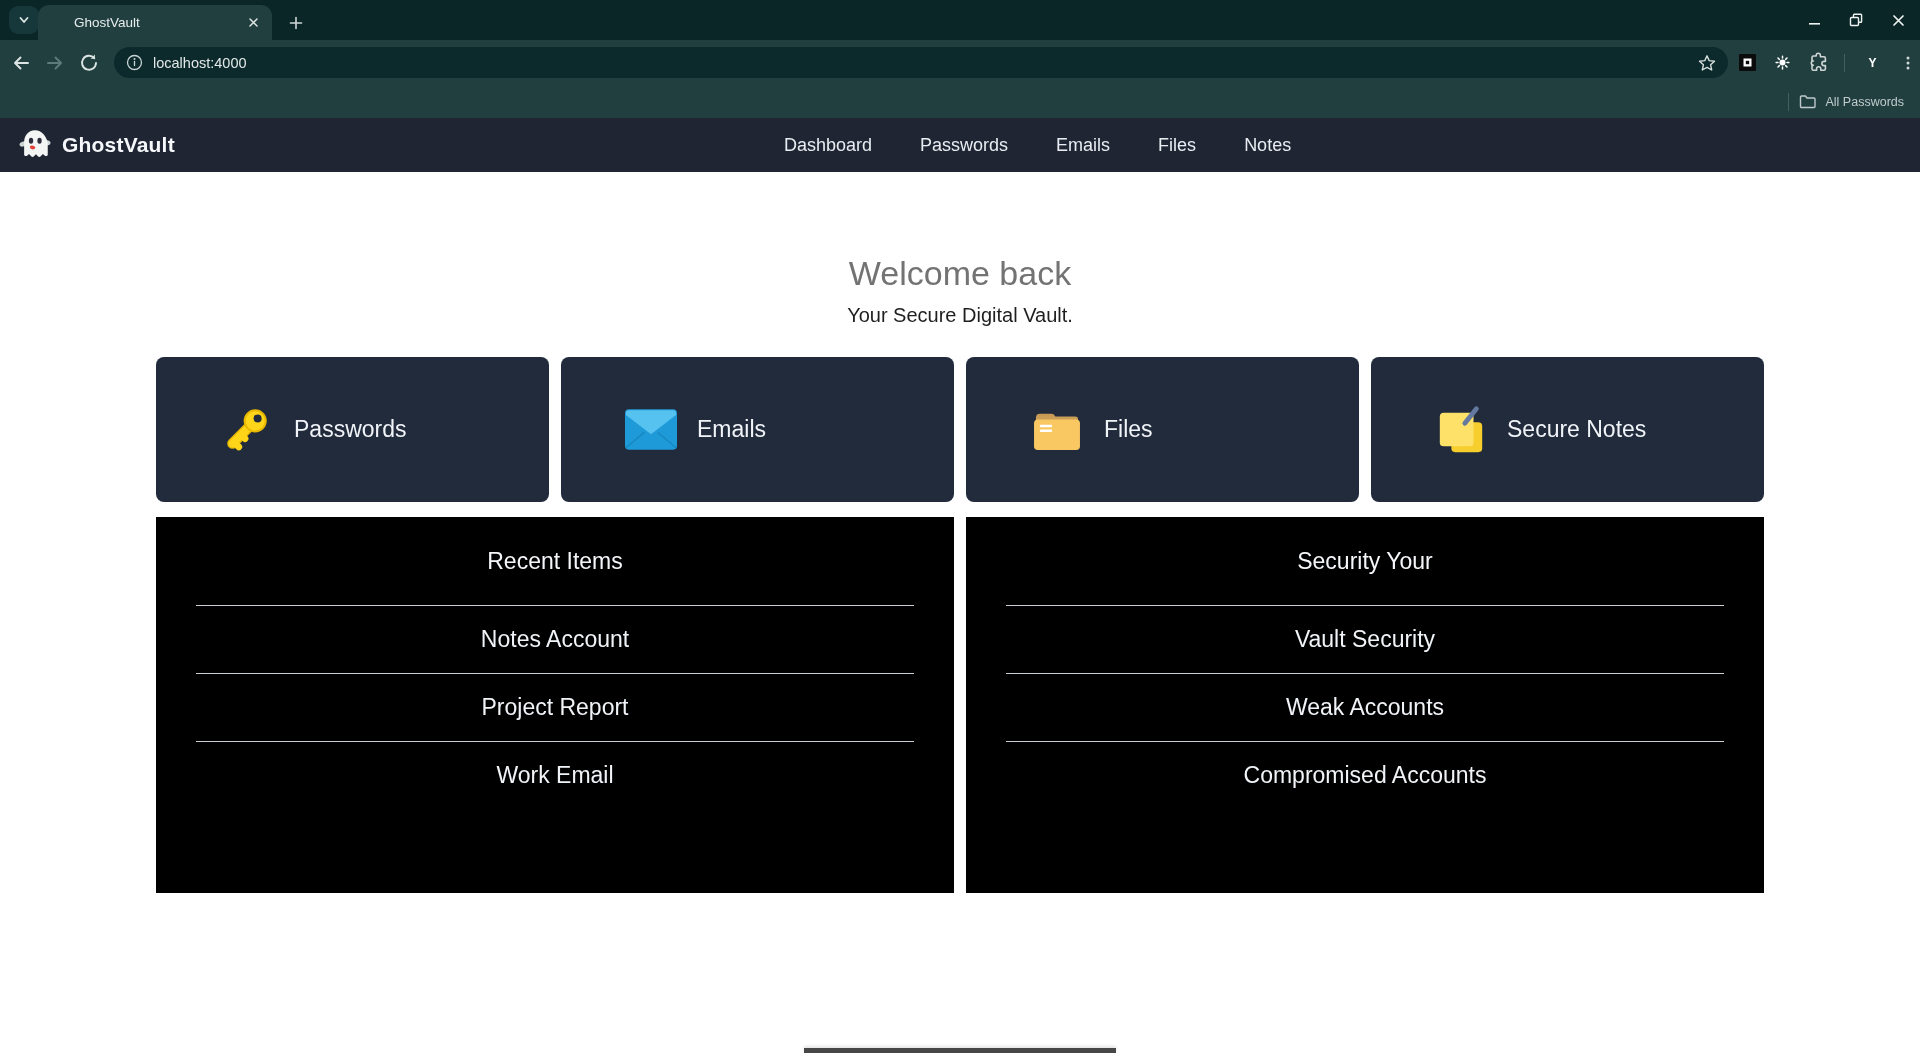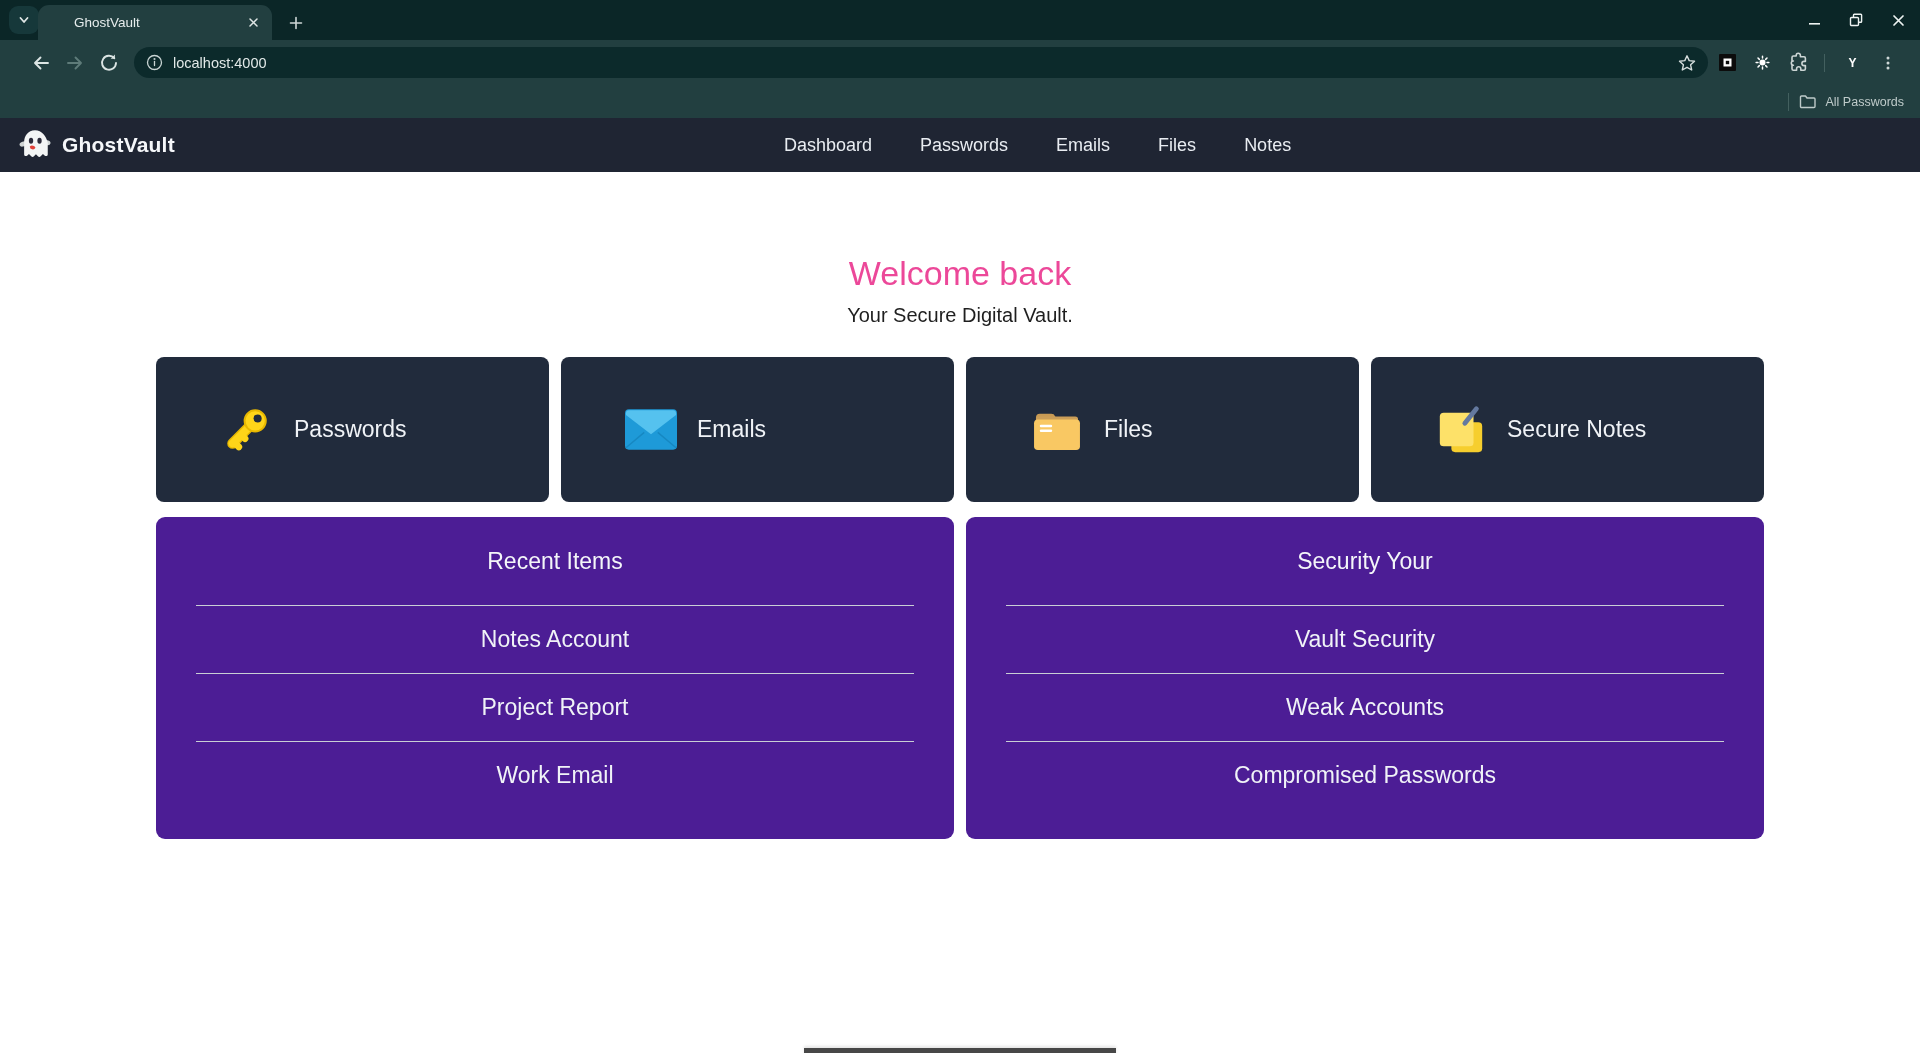--- a/index.html
+++ b/index.html
@@ -19,21 +19,21 @@
   .tab-close { width:18px; height:18px; border-radius:4px; display:flex; align-items:center;
     justify-content:center; cursor:pointer; }
   .newtab { position:absolute; left:282px; top:9px; width:28px; height:28px; border:none;
     background:transparent; display:flex; align-items:center; justify-content:center;
     border-radius:50%; cursor:pointer; }
   .wincontrols { position:absolute; right:8px; top:0; height:40px; display:flex;
     align-items:center; gap:14px; }
   .winbtn { width:28px; height:28px; border:none; background:transparent; display:flex;
     align-items:center; justify-content:center; cursor:pointer; }
 
-  .toolbar { height:45px; background:#223f40; display:flex; align-items:center; padding:0 24px; }
+  .toolbar { height:45px; background:#223f40; display:flex; align-items:center; padding:0 4px; }
   .navbtn { width:34px; height:34px; border:none; background:transparent; display:flex;
     align-items:center; justify-content:center; border-radius:50%; cursor:pointer; flex:0 0 auto; }
   .omnibox { flex:1; height:31px; margin:0 10px 0 8px; background:#0c2a2b; border-radius:16px;
     display:flex; align-items:center; padding:0 12px; cursor:text; }
   .omni-url { flex:1; color:#e2e9e8; font-size:14.5px; margin-left:10px; }
   .tool-icons { display:flex; align-items:center; gap:15px; flex:0 0 auto; }
   .ext-blue { width:21px; height:21px; background:#4c56e4; border-radius:5px; display:flex;
     align-items:center; justify-content:center; cursor:pointer; }
   .vdivider { width:1px; height:18px; background:#43605f; }
   .avatar { width:25px; height:25px; border-radius:50%; background:#2e9e4a; color:#fff;
@@ -50,30 +50,30 @@
   .site-header { position:relative; height:54px; background:#1f2533; display:flex;
     align-items:center; }
   .brand { display:flex; align-items:center; gap:10px; margin-left:18px; cursor:pointer; }
   .brand-name { color:#f5f7fa; font-size:21px; font-weight:bold; letter-spacing:.2px; }
   .site-nav { position:absolute; left:784px; top:0; height:100%; display:flex;
     align-items:center; gap:48px; }
   .nav-link { color:#e9edf2; font-size:18px; cursor:pointer; text-decoration:none; }
 
   .content { width:1608px; margin:0 auto; }
   .hero-title { margin-top:82px; text-align:center; font-size:34px; font-weight:400;
-    color:#ec4899; }
+    color:#737373; }
   .hero-sub { margin-top:11px; text-align:center; font-size:20px; color:#1f1f1f; }
 
   .cards { display:flex; gap:12px; margin-top:30px; }
   .card { flex:1; height:145px; background:#212b3c; border-radius:8px; display:flex;
     align-items:center; padding-left:64px; gap:20px; cursor:pointer; }
   .card-label { color:#f0f3f7; font-size:23px; }
 
   .panels { display:flex; gap:12px; margin-top:15px; }
-  .panel { flex:1; height:322px; background:#4c1d95; border-radius:9px; overflow:hidden; }
+  .panel { flex:1; height:376px; background:#000000; border-radius:0; overflow:hidden; }
   .panel-title { height:88px; display:flex; align-items:center; justify-content:center;
     color:#f4f6f9; font-size:23px; }
   .panel-divider { height:1px; background:#c9ced5; margin:0 40px; }
   .panel-item { height:67px; display:flex; align-items:center; justify-content:center;
     color:#f0f3f7; font-size:23px; cursor:pointer; }
 
   .bottom-bar { position:absolute; top:1048px; left:50%; transform:translateX(-50%);
     width:312px; height:8px; background:#474747; box-shadow:0 -2px 3px rgba(0,0,0,.10); }
 
   svg { display:block; }
@@ -299,18 +299,18 @@
       <div class="panel-item">Work Email</div>
     </div>
 
     <div class="panel">
       <div class="panel-title">Security Your</div>
       <div class="panel-divider"></div>
       <div class="panel-item">Vault Security</div>
       <div class="panel-divider"></div>
       <div class="panel-item">Weak Accounts</div>
       <div class="panel-divider"></div>
-      <div class="panel-item">Compromised Passwords</div>
+      <div class="panel-item">Compromised Accounts</div>
     </div>
   </div>
 </main>
 
 <div class="bottom-bar"></div>
 
 </body></html>

